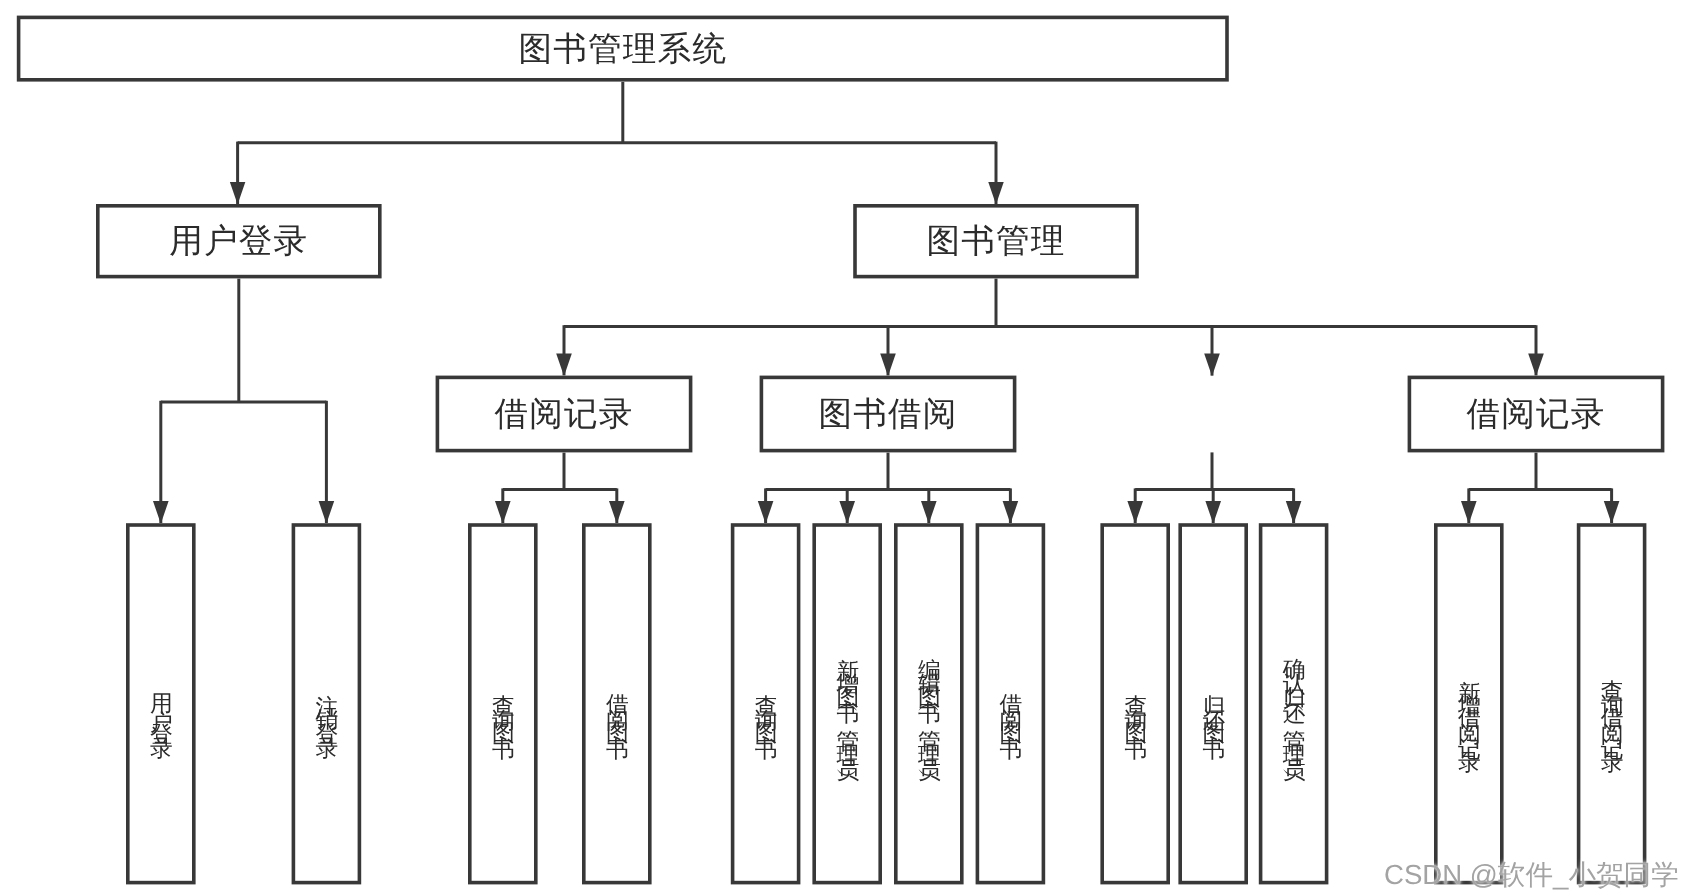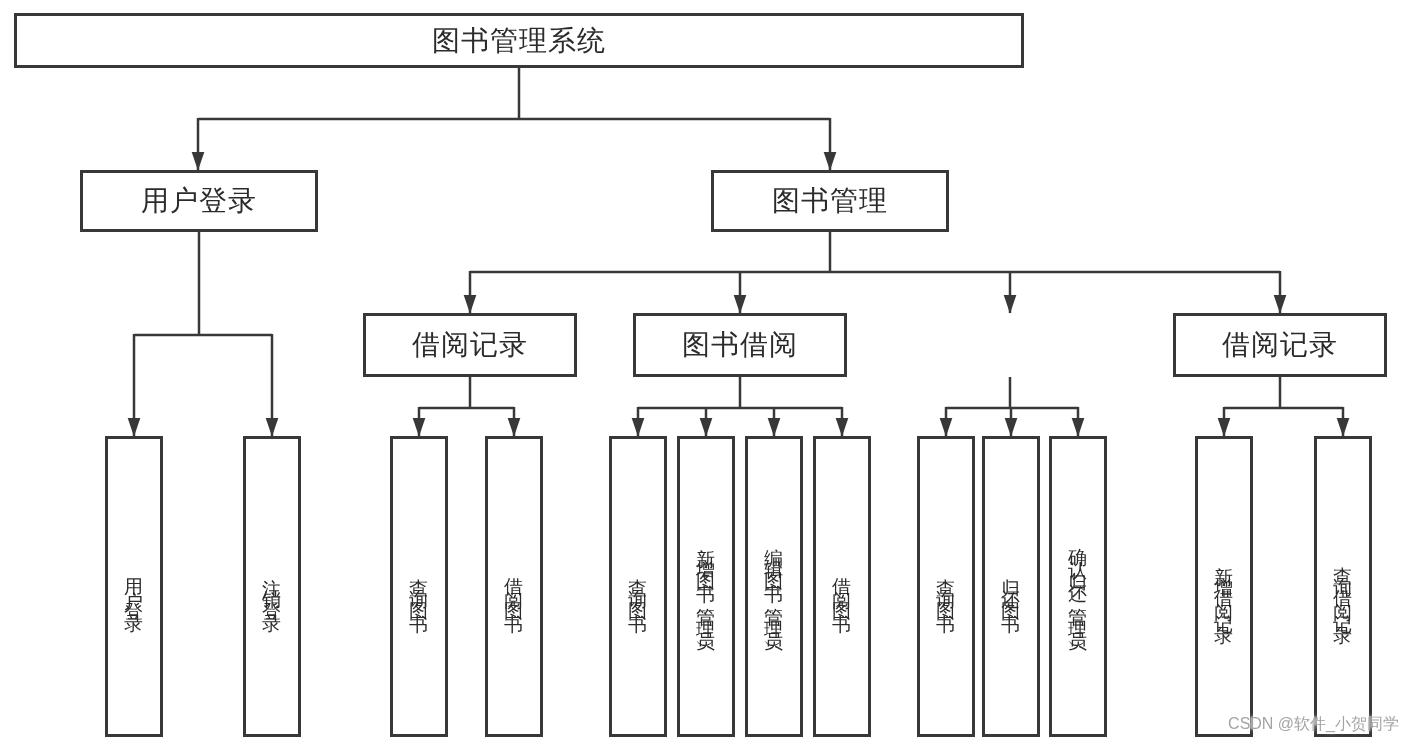--- a/index.html
+++ b/index.html
@@ -45,21 +45,21 @@
     text-orientation: mixed;
     letter-spacing: 12px;
     line-height: 1;
     white-space: nowrap;
   }
   .watermark {
     position: absolute;
     right: 6px;
     top: 714px;
     z-index: 2;
-    font-size: 16px;
+    font-size: 23px;
     color: #a3a3a3;
     text-shadow: 0 0 2px #ffffff, 0 0 4px #ffffff;
     white-space: nowrap;
   }
 </style>
 </head>
 <body>
 
 <div class="canvas">
 

